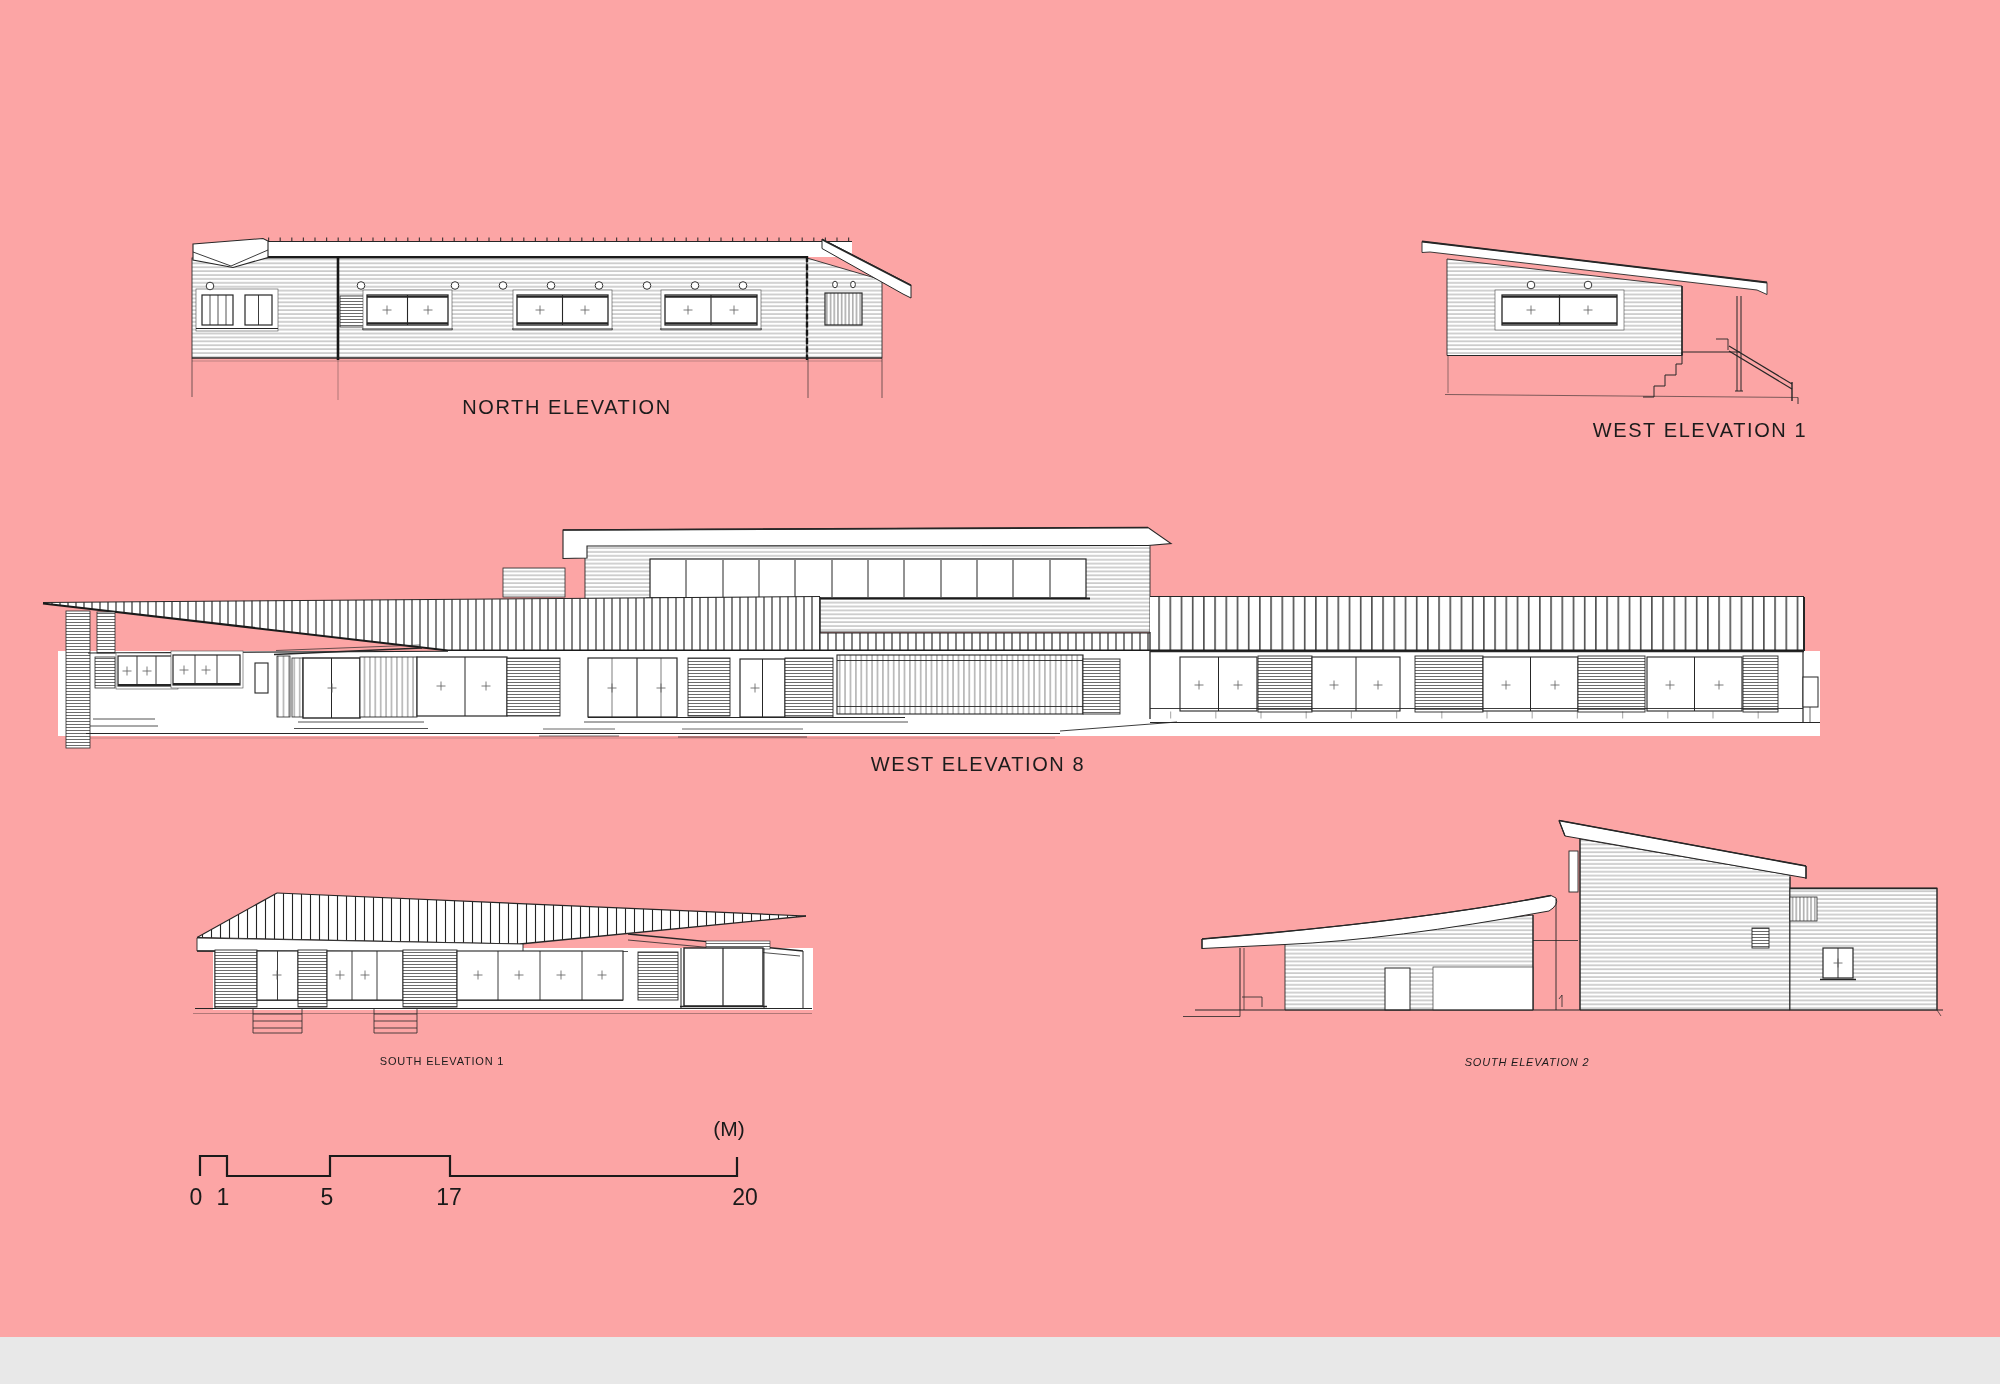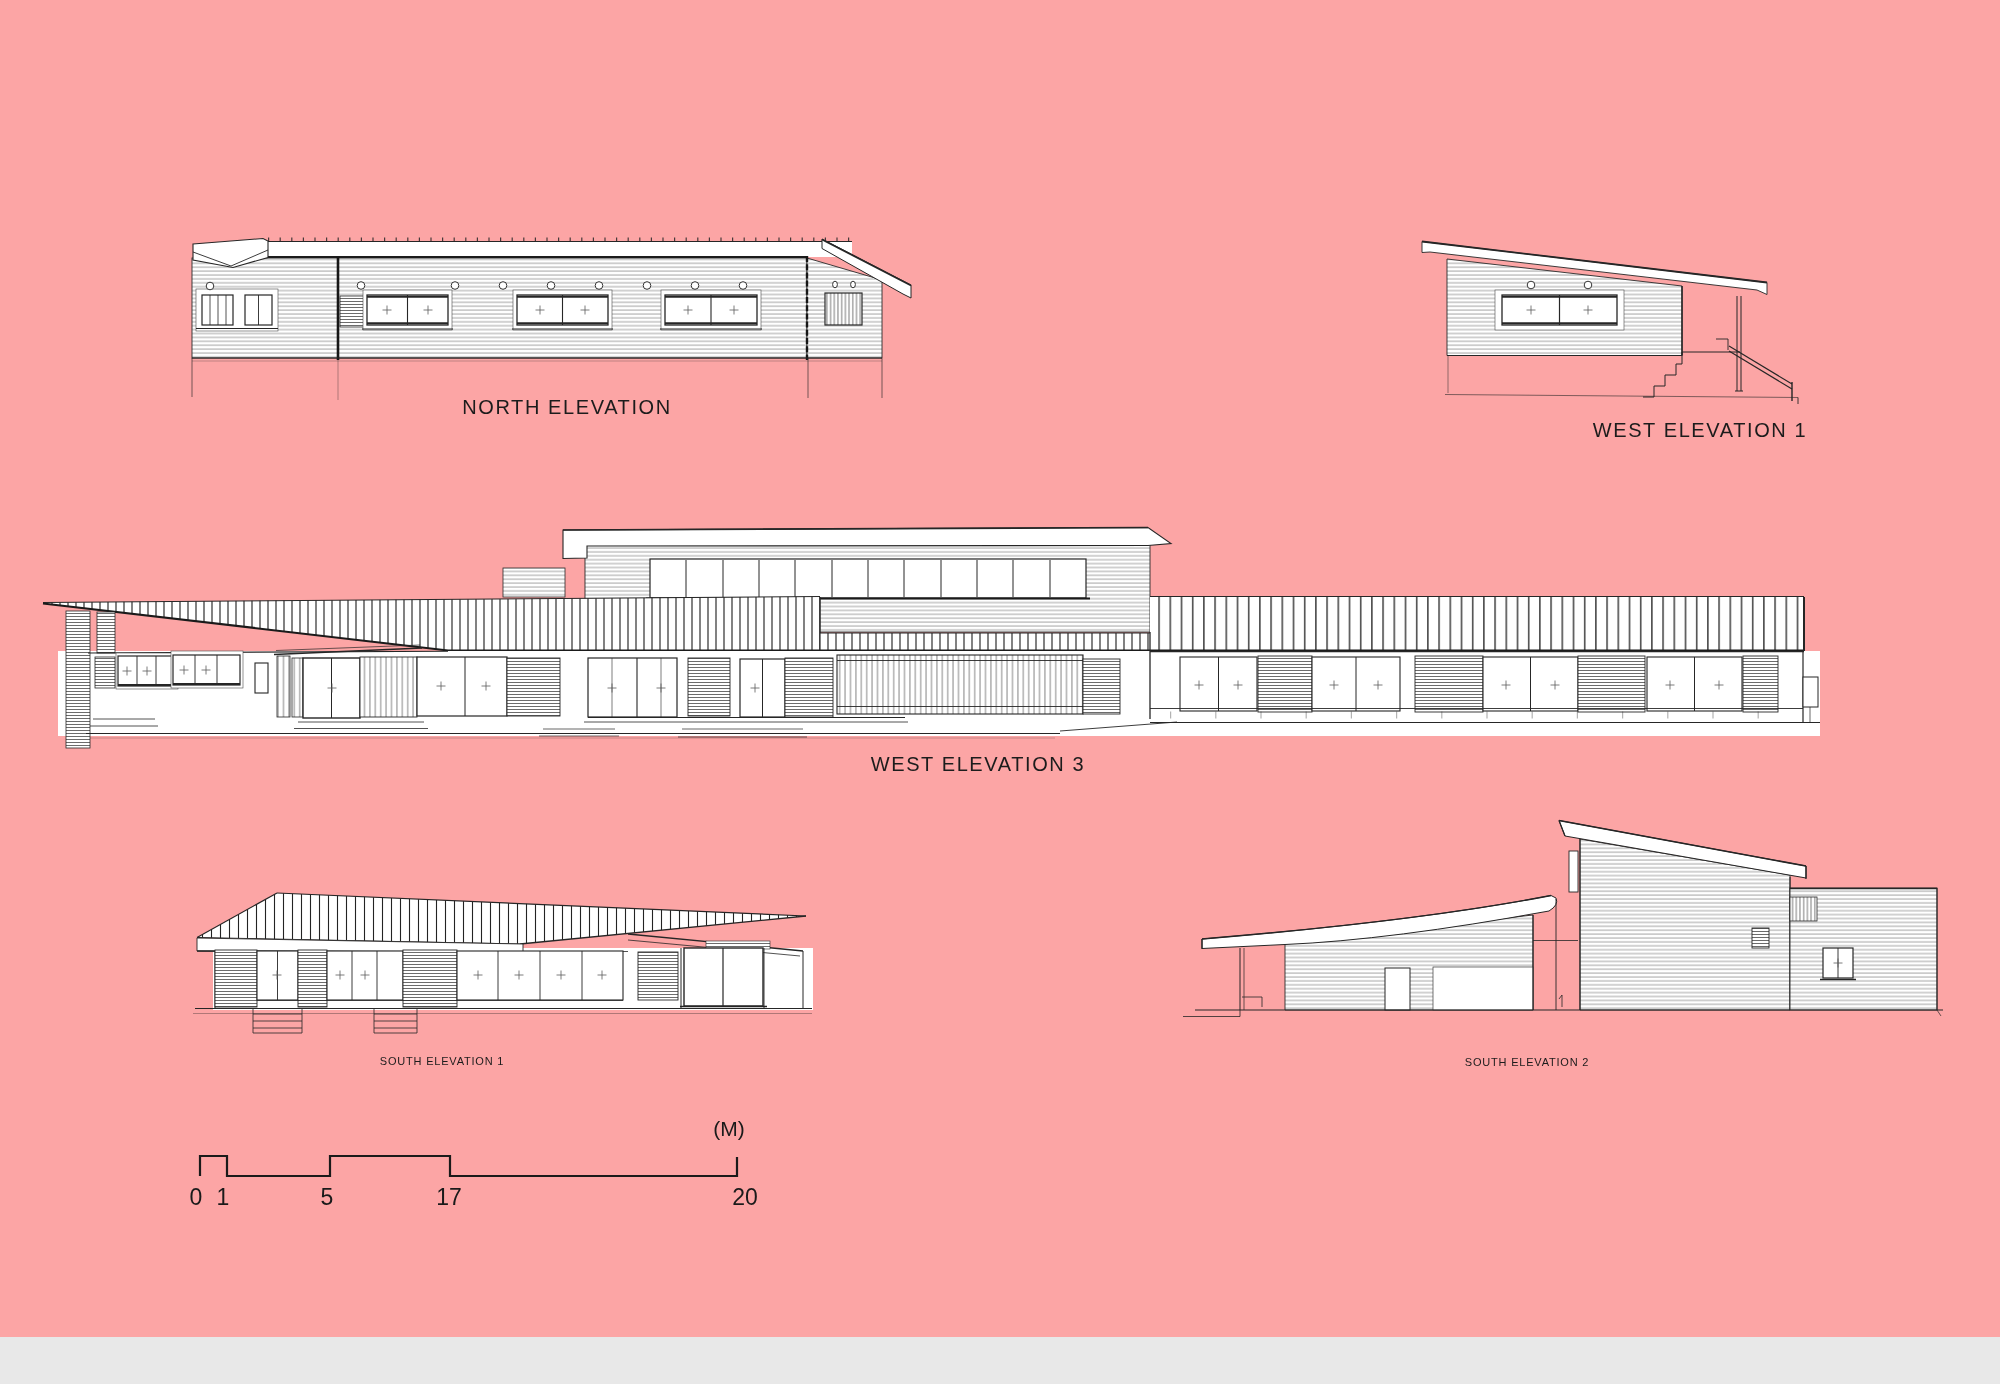--- a/index.html
+++ b/index.html
@@ -437,23 +437,23 @@
     <line x1="1937" y1="1010" x2="1941" y2="1016" stroke-width="0.7"></line>
   </g>
 
   <g stroke="#1a1a1a" fill="none">
     <path d="M200,1176 L200,1156 L227,1156 L227,1176 L330,1176 L330,1156 L450,1156 L450,1176 L737,1176 L737,1157" stroke-width="2.2"></path>
   </g>
 </svg>
 
 <div class="lbl lbl-lg" style="left:567px;top:396px;">NORTH ELEVATION</div>
 <div class="lbl lbl-lg" style="left:1700px;top:419px;">WEST ELEVATION 1</div>
-<div class="lbl lbl-lg" style="left:978px;top:753px;">WEST ELEVATION 3</div>
+<div class="lbl lbl-lg" style="left:978px;top:753px;">WEST ELEVATION 8</div>
 <div class="lbl lbl-sm" style="left:442px;top:1055px;">SOUTH ELEVATION 1</div>
-<div class="lbl lbl-sm" style="left:1527px;top:1056px;">SOUTH ELEVATION 2</div>
+<div class="lbl lbl-sm" style="left:1527px;top:1056px;font-style:italic;">SOUTH ELEVATION 2</div>
 
 <div class="unit" style="left:729px;top:1117px;">(M)</div>
 <div class="num" style="left:196px;top:1184px;">0</div>
 <div class="num" style="left:223px;top:1184px;">1</div>
 <div class="num" style="left:327px;top:1184px;">5</div>
 <div class="num" style="left:449px;top:1184px;">17</div>
 <div class="num" style="left:737px;top:1184px;margin-left:8px;">20</div>
 
 </div>
 

